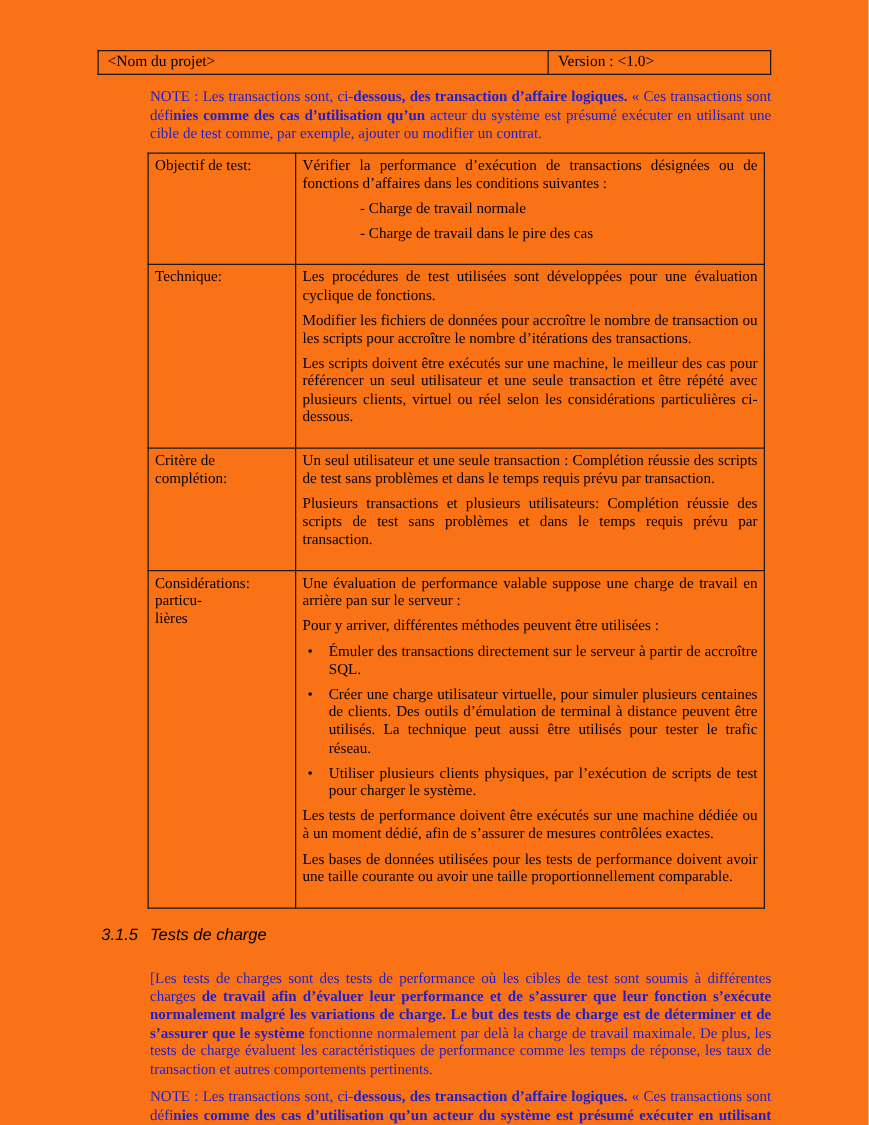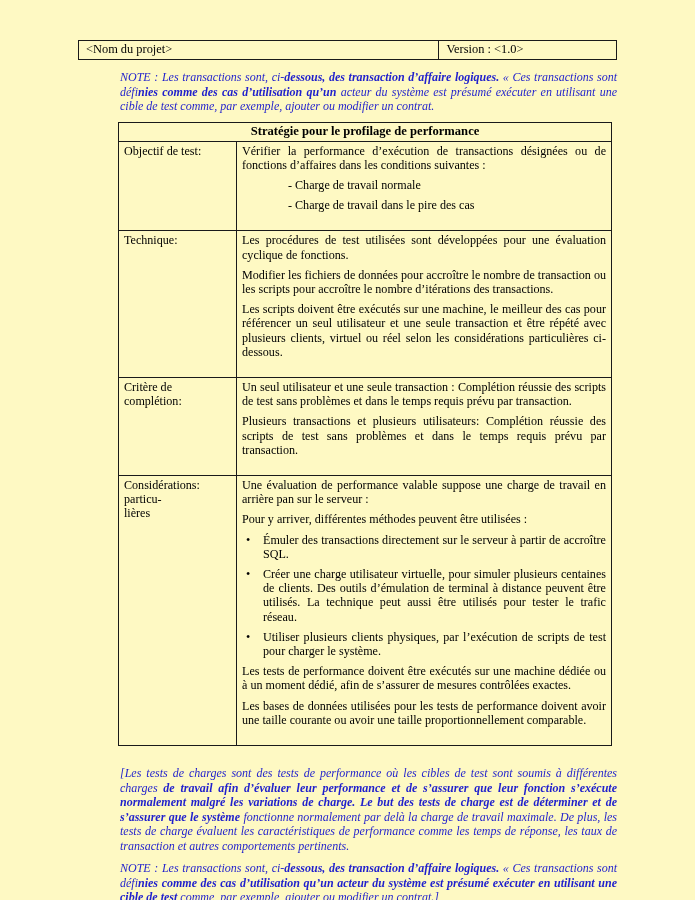--- a/index.html
+++ b/index.html
@@ -1,35 +1,34 @@
 <!DOCTYPE html>
 <html><head>
 <meta charset="utf-8">
 <style>
   html,body{margin:0;padding:0;background:#ffffff;}
   .page{
     position:relative;
     width:695px;height:900px;
-    background:#fef9c3;
+    background:#f97316;
     font-family:"Liberation Serif", serif;
     color:#000;
     box-sizing:border-box;
     padding:40px 78px 0 78px;
     overflow:hidden;
   }
   
   .hdr-table{width:100%;border-collapse:collapse;font-size:12.4px;}
   .hdr-table td{border:1px solid #1a1a1a;padding:1px 7px 2px 7px;height:15px;}
   .hdr-table td.r{text-align:left;width:33%;}
   
   .note, .blue-para{
     margin:10px 0 0 42px;
     width:497px;
     color:#1f1fcd;
-    font-style:italic;
     font-size:12px;
     line-height:14.5px;
     text-align:justify;
   }
   .seg-b{font-weight:bold;}
   
   .strategy{
     margin:8px 0 0 40px;
     width:494px;
     border-collapse:collapse;
@@ -94,23 +93,20 @@
       <td>&lt;Nom du projet&gt;</td>
       <td class="r">Version : &lt;1.0&gt;</td>
     </tr>
   </tbody>
     </table>
 
   <p class="note"><span>NOTE : Les transactions sont, ci-</span><span class="seg-b">dessous, des transaction d’affaire logiques.</span><span> « Ces transactions sont défi</span><span class="seg-b">nies comme des cas d’utilisation qu’un</span><span> acteur du système est présumé exécuter en utilisant une cible de test comme, par exemple, ajouter ou modifier un contrat.</span></p>
 
   <table class="strategy">
     <tbody>
-        <tr>
-      <th colspan="2">Stratégie pour le profilage de performance</th>
-    </tr>
     <tr>
       <td class="lbl">Objectif de test:</td>
       <td class="val">
         <div>
               <div class="para">Vérifier la performance d’exécution de transactions désignées ou de fonctions d’affaires dans les conditions suivantes :</div>
             </div>
         <div>
               <div class="subitem">- Charge de travail normale</div>
               <div class="subitem">- Charge de travail dans le pire des cas</div>
             </div>
@@ -150,19 +146,22 @@
             </div>
         <div>
               <div class="para">Les tests de performance doivent être exécutés sur une machine dédiée ou à un moment dédié, afin de s’assurer de mesures contrôlées exactes.</div>
               <div class="para">Les bases de données utilisées pour les tests de performance doivent avoir une taille courante ou avoir une taille proportionnellement comparable.</div>
             </div>
       </td>
     </tr>
   </tbody>
     </table>
 
+  <div class="section-heading">
+    <span class="sec-num">3.1.5</span><span class="sec-title">Tests de charge</span>
+  </div>
 
   <p class="blue-para"><span>[Les tests de charges sont des tests de performance où les cibles de test sont soumis à différentes charges </span><span class="seg-b">de travail afin d’évaluer leur performance et de s’assurer que leur fonction s’exécute normalement malgré les variations de charge. Le but des tests de charge est de déterminer et de s’assurer que le système </span><span>fonctionne normalement par delà la charge de travail maximale. De plus, les tests de charge évaluent les caractéristiques de performance comme les temps de réponse, les taux de transaction et autres comportements pertinents.</span></p>
 
   <p class="note note2"><span>NOTE : Les transactions sont, ci-</span><span class="seg-b">dessous, des transaction d’affaire logiques.</span><span> « Ces transactions sont défi</span><span class="seg-b">nies comme des cas d’utilisation qu’un acteur du système est présumé exécuter en utilisant une cible de test </span><span>comme, par exemple, ajouter ou modifier un contrat.]</span></p>
 
 
 </div>
 
 </body></html>

